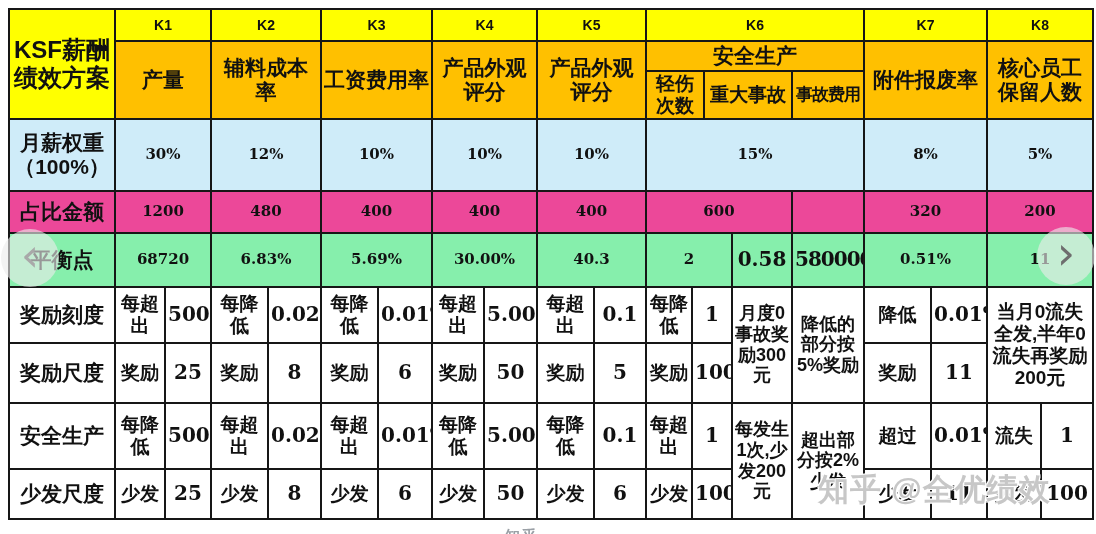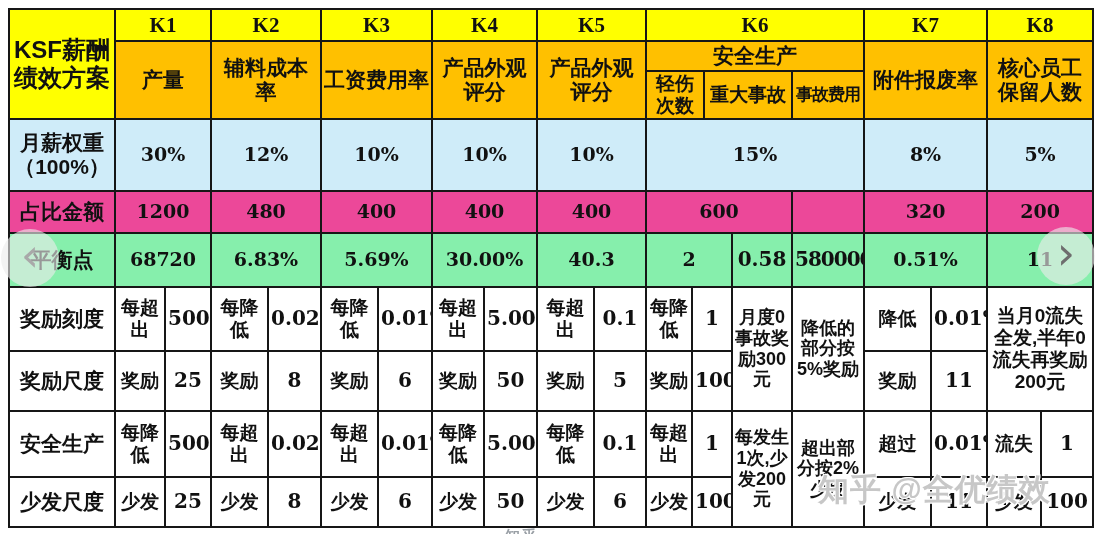--- a/index.html
+++ b/index.html
@@ -14,26 +14,26 @@
                  font-weight:bold; line-height:1.15; }
 
   .yellow  { background:#ffff00; }
   .orange  { background:#ffc000; }
   .blue    { background:#cfecf9;margin-left:28px; }
   .purple  { background:#ec4899; }
   .green   { background:#86efac; }
   .white   { background:#ffffff; }
 
   .title   { color:#d40000; font-size:24px; line-height:1.35; }
-  .kcode   { font-size:21px; font-family:Liberation Serif, serif; }
+  .kcode   { font-size:14px; font-family:Liberation Sans, sans-serif; }
   .kname   { font-size:21px; padding:0 6px; }
   .ksub    { font-size:19px; padding:0 3px; }
   .ksubc   { font-size:17px; letter-spacing:-1px; }
   .rowlab  { font-size:21px; }
-  .num     { font-family:"DejaVu Serif", serif; font-size:19px; }
+  .num     { font-family:"DejaVu Serif", serif; font-size:15px; }
   .pairl   { font-size:19px; }
   .pairv   { font-family:"DejaVu Serif", serif; font-size:20px; }
   .smalltx { font-size:18px; padding:0 1px; }
   .k8tx    { font-size:19px; padding:0 2px; }
 
   .navbtn { position:absolute; width:58px; height:58px; border-radius:50%;
             background:rgba(236,236,236,0.62); display:flex; align-items:center;
             justify-content:center; font-family:"DejaVu Sans", sans-serif;
             font-size:46px; line-height:1; cursor:pointer; z-index:5;
             padding-bottom:6px; }
@@ -144,21 +144,21 @@
     <td colspan="2" class="green num">5.69%</td>
     <td colspan="2" class="green num">30.00%</td>
     <td colspan="2" class="green num">40.3</td>
     <td colspan="3" class="green num">2</td>
     <td class="green num" style="font-size:20px">0.58</td>
     <td class="green num" style="font-size:20px;letter-spacing:-1px">580000</td>
     <td colspan="2" class="green num">0.51%</td>
     <td colspan="2" class="green num">11</td>
   </tr>
 
-  <tr style="height:64px">
+  <tr style="height:56px">
     <td class="white rowlab">奖励刻度</td>
     <td class="white pairl">每超出</td>
     <td class="white pairv">500</td>
     <td class="white pairl">每降低</td>
     <td class="white pairv">0.02%</td>
     <td class="white pairl">每降低</td>
     <td class="white pairv">0.01%</td>
     <td class="white pairl">每超出</td>
     <td class="white pairv">5.00%</td>
     <td class="white pairl">每超出</td>

